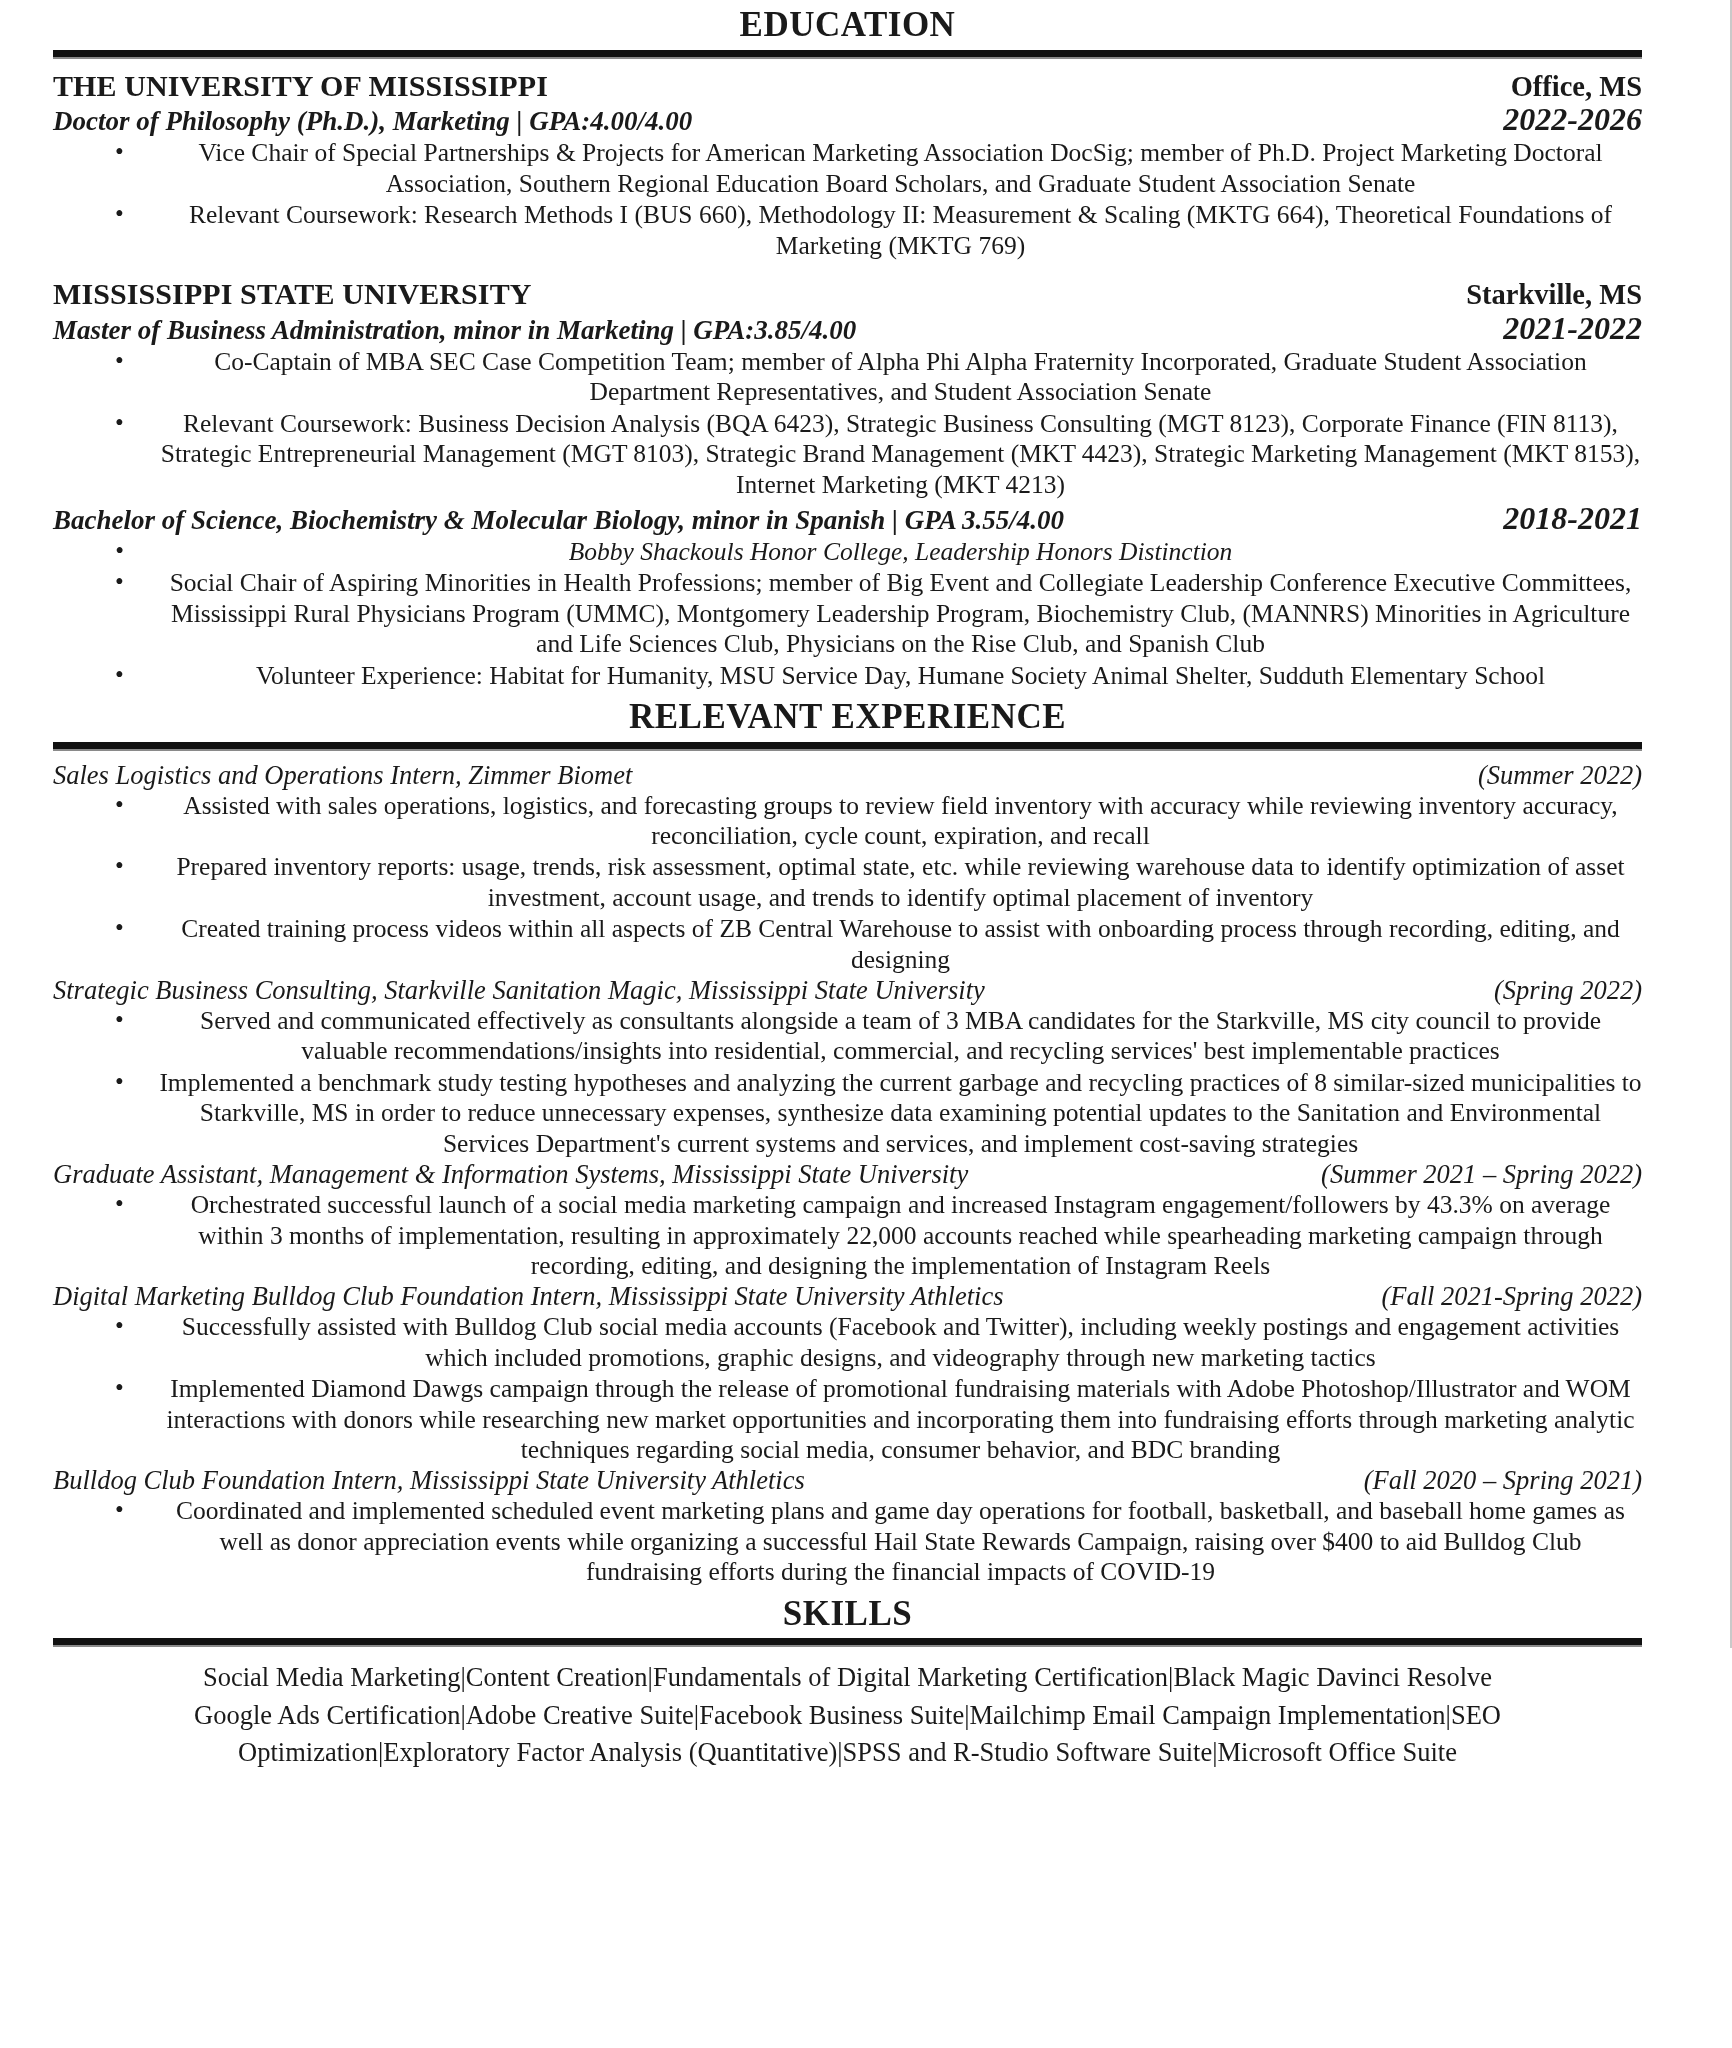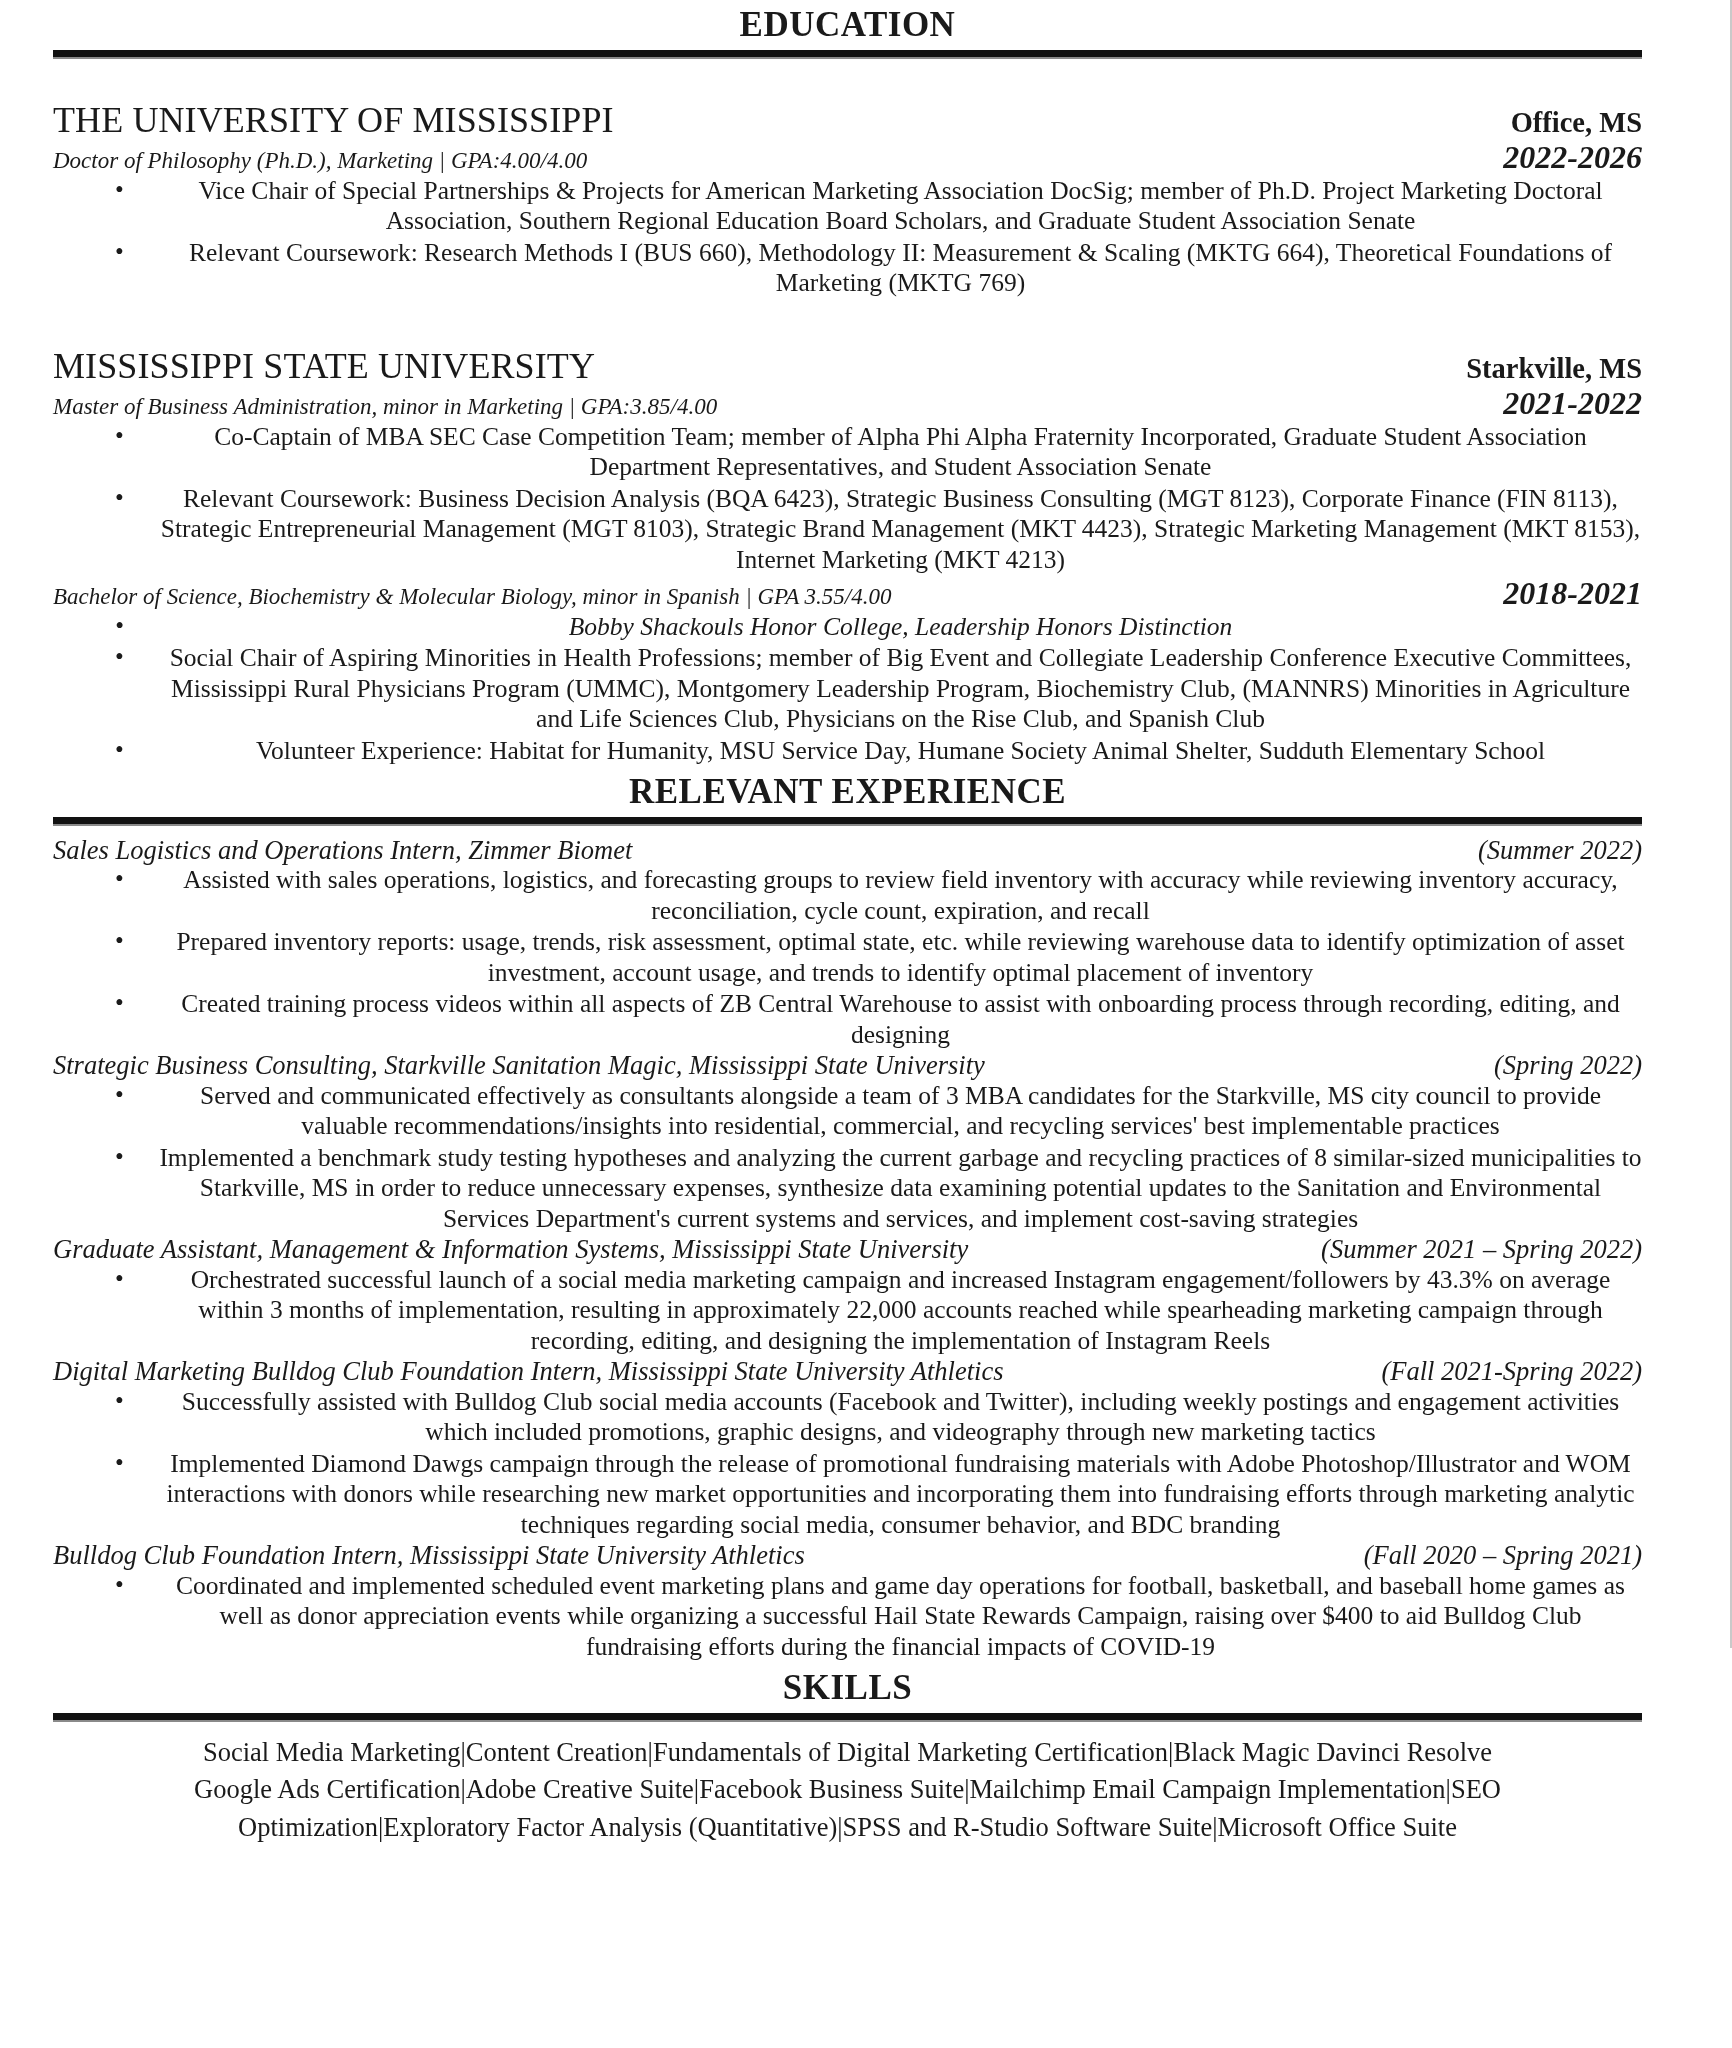--- a/index.html
+++ b/index.html
@@ -42,34 +42,33 @@
     margin: 3px 0 10px 0;
   }
   
   .entry-row {
     display: flex;
     justify-content: space-between;
     align-items: baseline;
     line-height: 1.12;
   }
   .org {
-    font-size: 36px;
-    font-weight: normal;
+    font-size: 30px;
+    font-weight: bold;
     letter-spacing: 0.1px;
-    margin-top: 31px;
   }
   .loc {
     font-size: 28.5px;
     font-weight: bold;
     white-space: nowrap;
     padding-left: 24px;
   }
   .degree {
-    font-size: 23px;
-    font-weight: normal;
+    font-size: 27px;
+    font-weight: bold;
     font-style: italic;
   }
   .years {
     font-size: 32px;
     font-weight: bold;
     font-style: italic;
     white-space: nowrap;
     padding-left: 24px;
   }
   .job-title {

